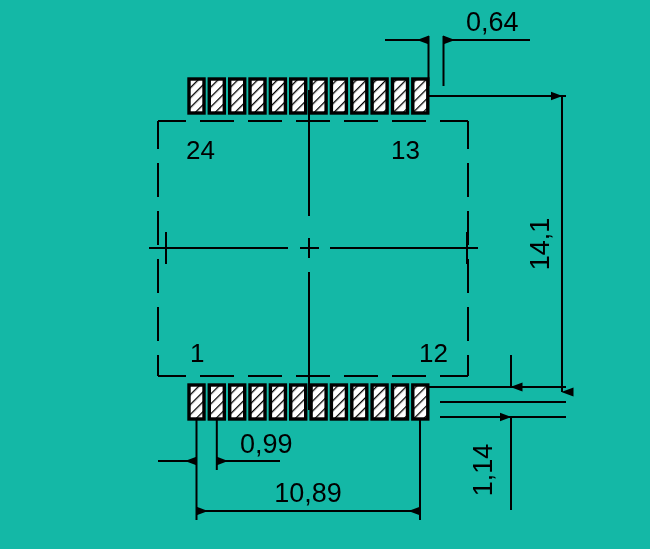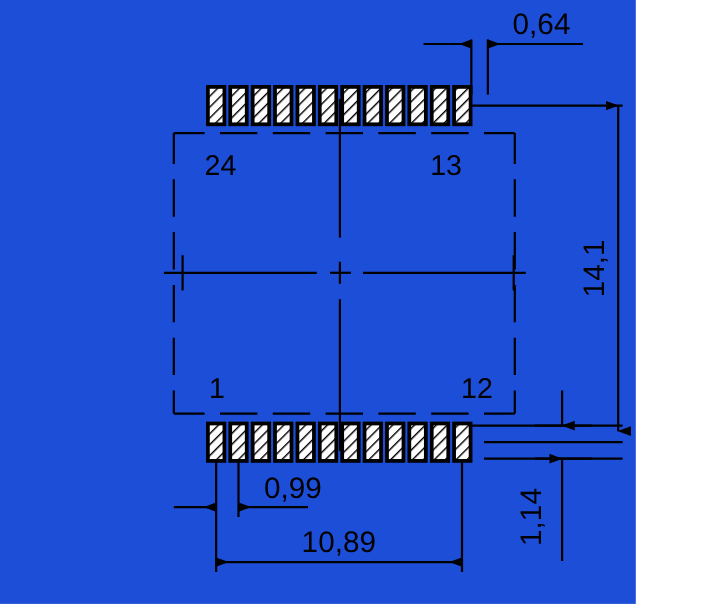--- a/index.html
+++ b/index.html
@@ -1,18 +1,18 @@
 <!DOCTYPE html>
 <html><head>
 <meta charset="utf-8">
 <style>
   html,body{margin:0;padding:0;background:#ffffff;}
   body{width:650px;height:549px;overflow:hidden;
        font-family:"Liberation Sans",sans-serif;}
-  #stage{position:relative;width:578px;height:549px;background:#1d4ed8;}
+  #stage{position:relative;width:650px;height:549px;background:#14b8a6;}
   svg{display:block;}
   .dimtext{font-family:"Liberation Sans",sans-serif;font-size:27px;fill:#000;}
   .pintext{font-family:"Liberation Sans",sans-serif;font-size:26px;fill:#000;}
 </style>
 </head>
 <body>
 
 <div id="stage">
 <svg width="650" height="549" viewBox="0 0 650 549">
 

